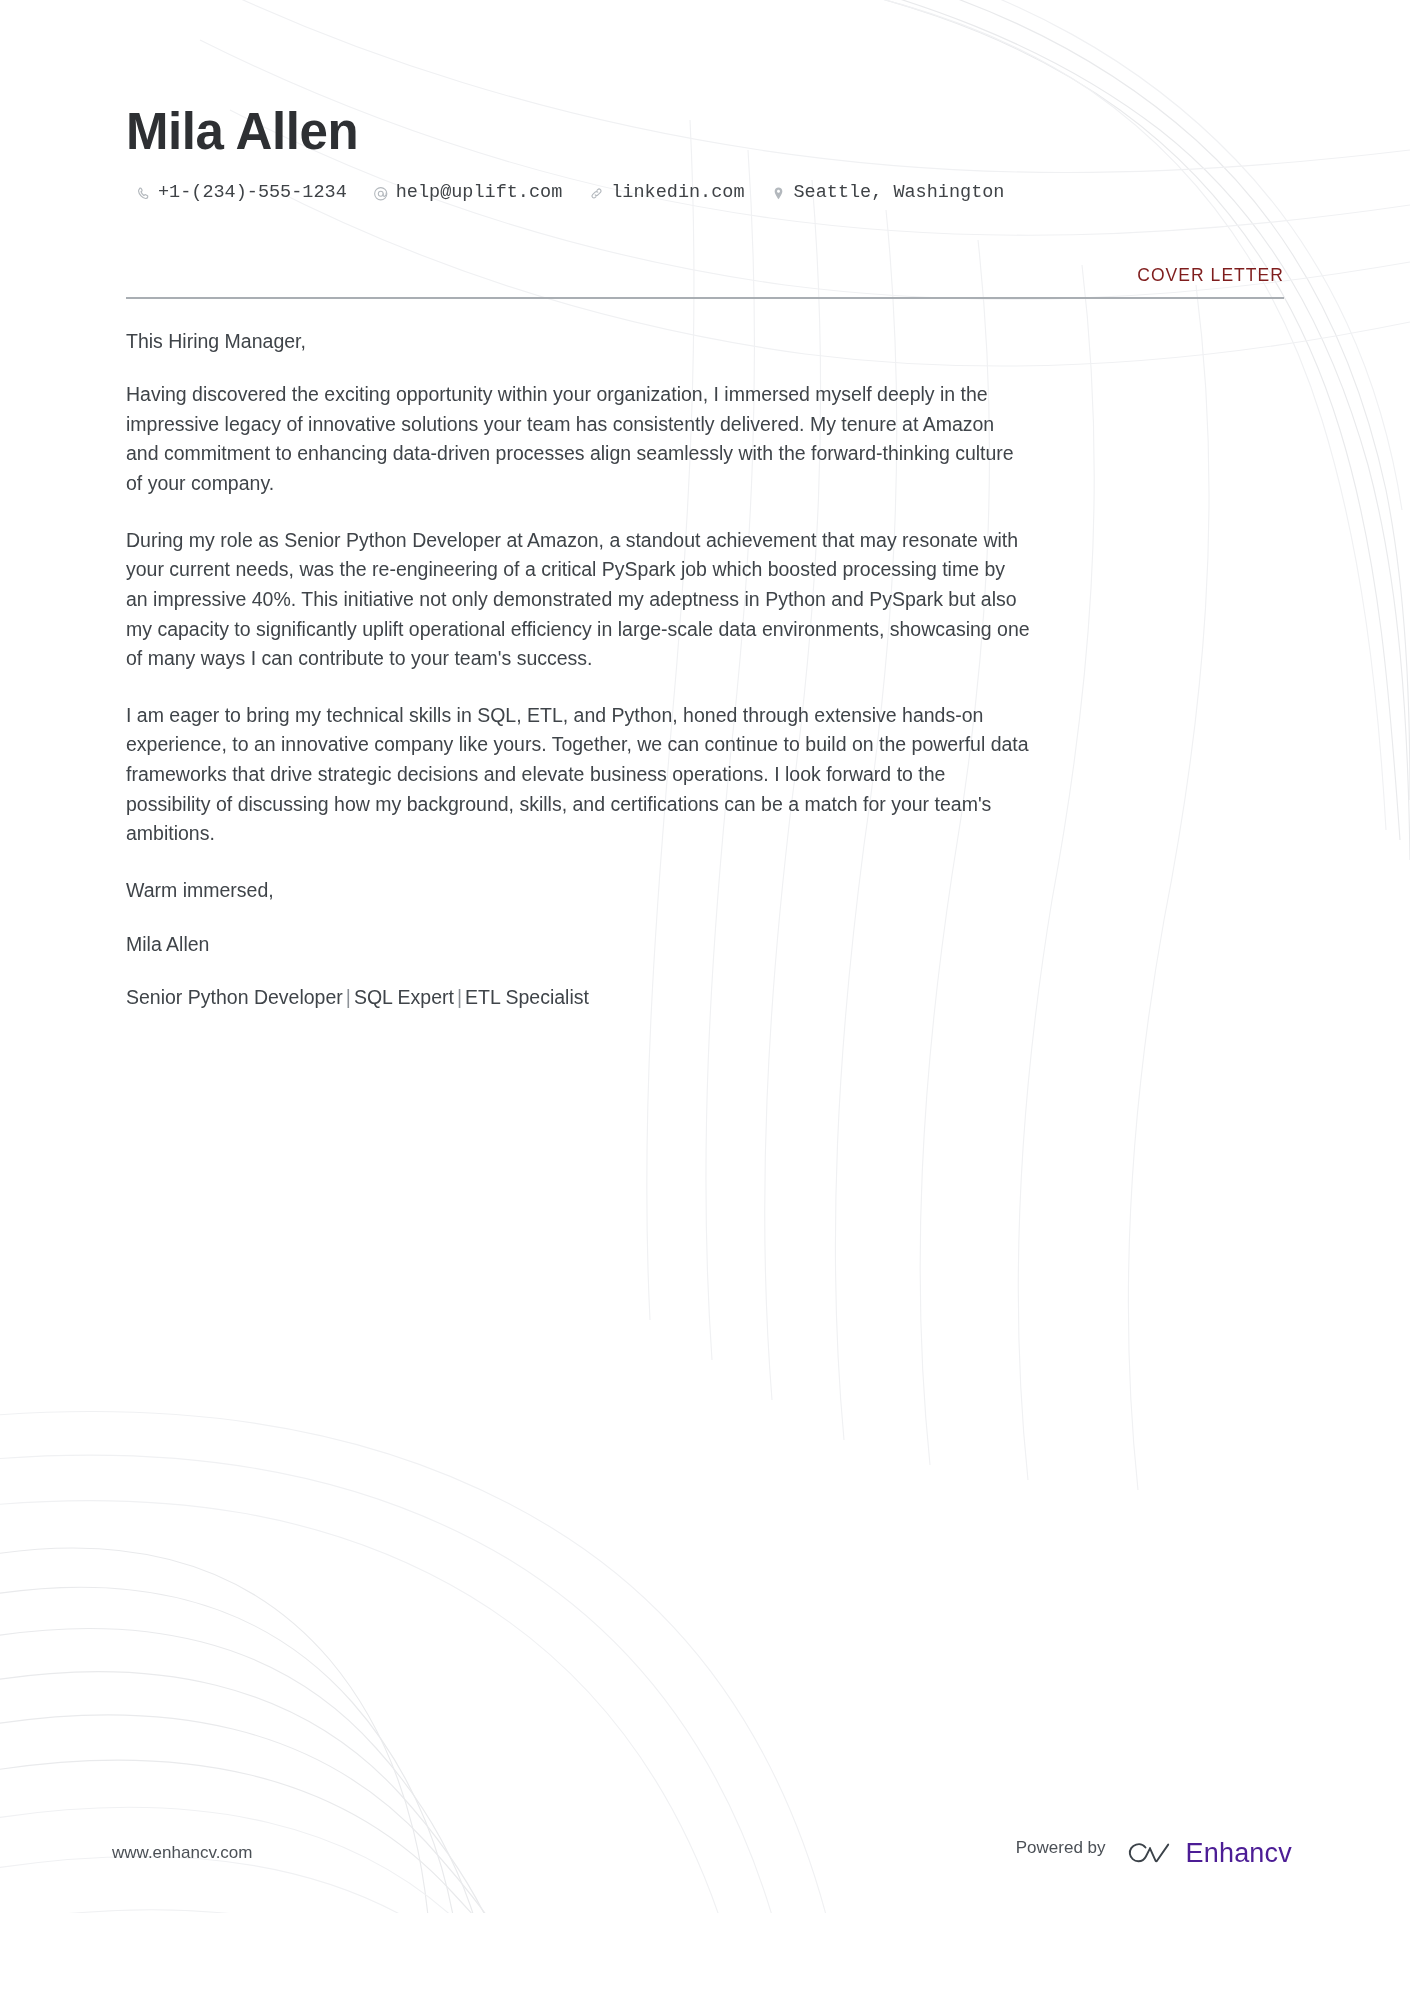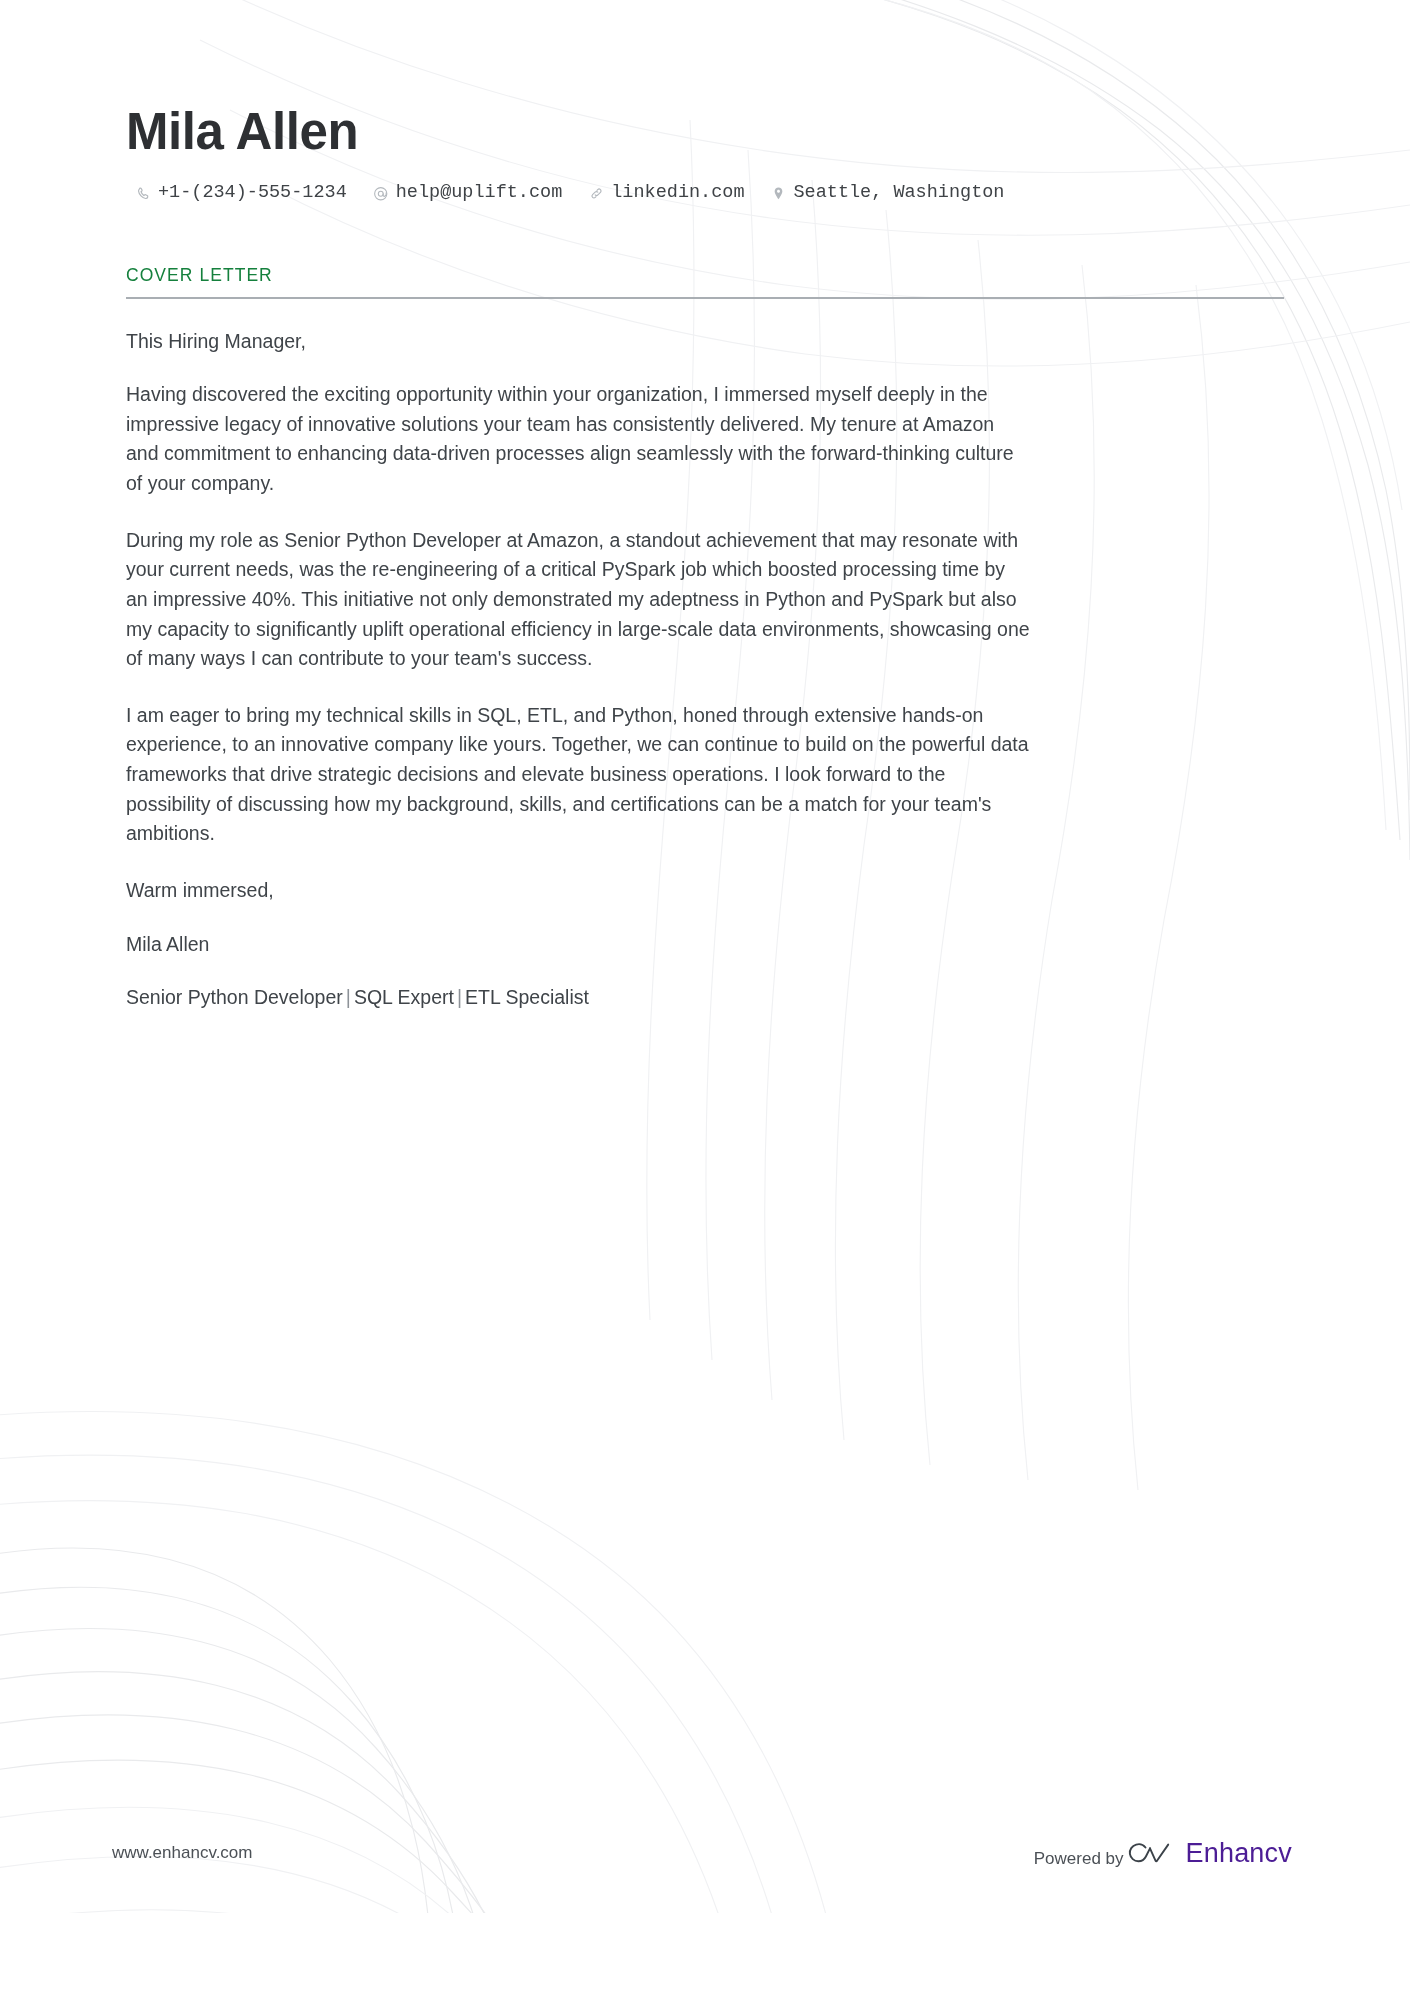--- a/index.html
+++ b/index.html
@@ -95,24 +95,25 @@
     flex: 0 0 auto;
   }
   .contact-item .ico svg { display: block; }
   
   .section {
     margin-top: 62px;
   }
   .section-title {
     font-size: 17.5px;
     letter-spacing: 1.05px;
-    color: #15803d;
+    color: #7f1d1d;
     font-weight: 400;
     padding-bottom: 11px;
     border-bottom: 2.5px solid #a9aeb3;
+    text-align: right;
   }
   .letter-body {
     margin-top: 28px;
   }
   .letter-body p {
     margin: 0 0 27px 0;
     font-size: 19.5px;
     line-height: 1.52;
     color: #3f4449;
     max-width: 905px;
@@ -137,21 +138,22 @@
     display: flex;
     align-items: center;
     justify-content: space-between;
   }
   .footer-url {
     font-size: 17px;
     color: #4b5056;
   }
   .footer-brand {
     display: flex;
-    align-items: flex-end;
+    align-items: flex-start;
+    gap: 18px;
   }
   .powered-by {
     font-size: 17px;
     color: #4b5056;
   }
   .brand-lockup {
     display: flex;
     align-items: center;
     gap: 12px;
   }

